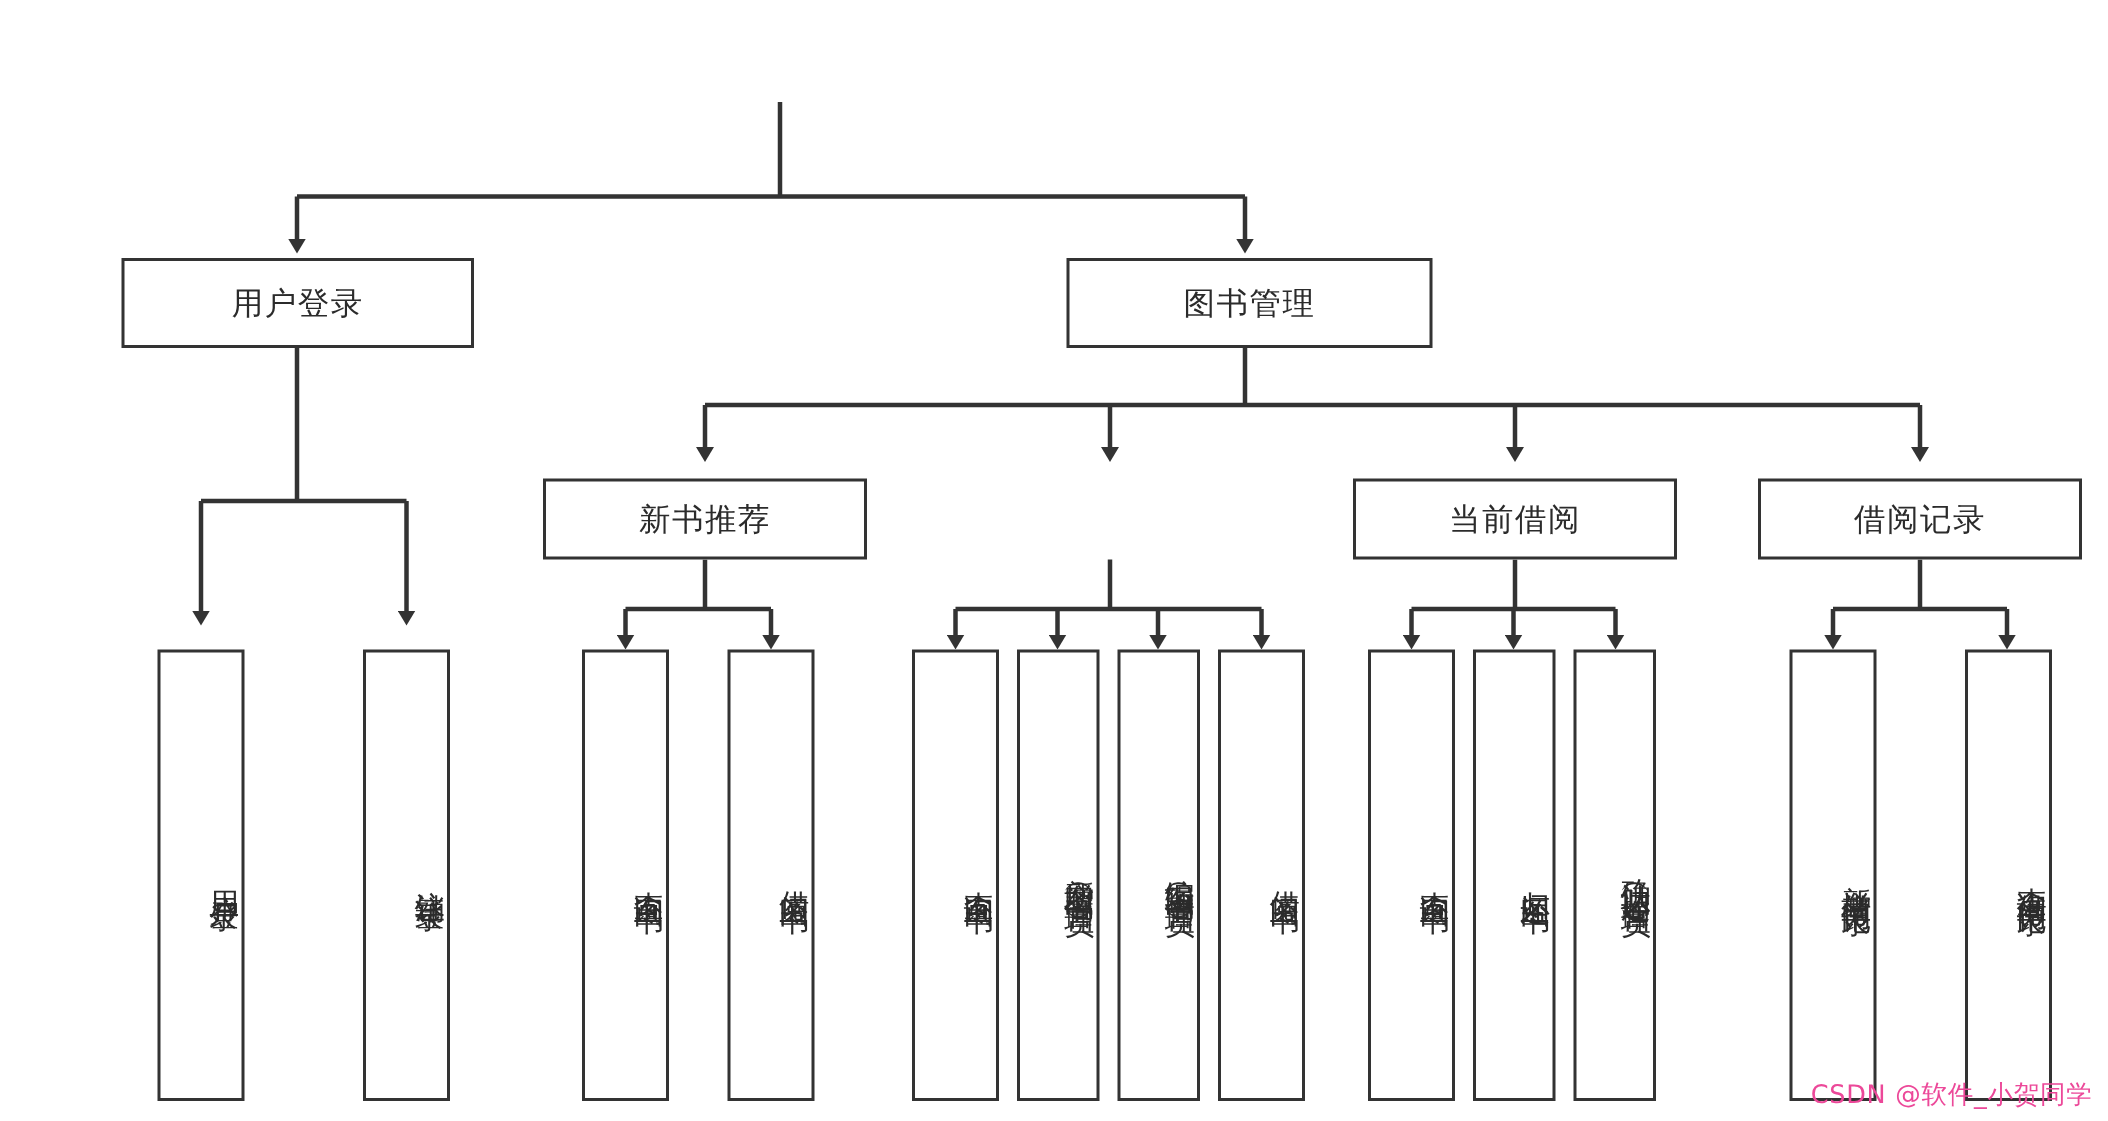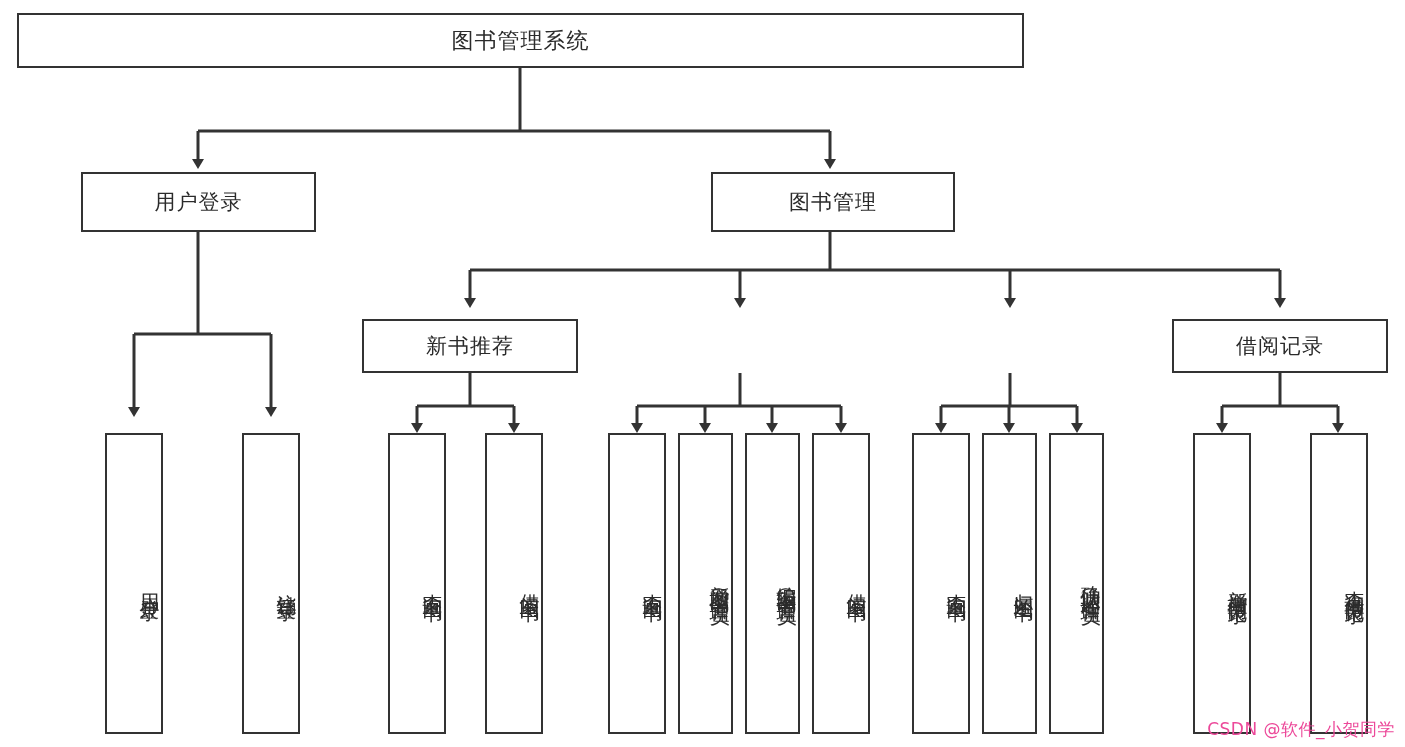--- a/index.html
+++ b/index.html
@@ -117,33 +117,33 @@
       <path d="M1009,406 L1009,424" marker-end="url(#arrow)"></path>
       <path d="M1077,406 L1077,424" marker-end="url(#arrow)"></path>
 
       <path d="M1280,373 L1280,406"></path>
       <path d="M1222,406 L1338,406"></path>
       <path d="M1222,406 L1222,424" marker-end="url(#arrow)"></path>
       <path d="M1338,406 L1338,424" marker-end="url(#arrow)"></path>
     </g>
   </svg>
 
-  <div class="node horiz root" style="left:17px; top:13px; width:1007px; height:55px;">
-    <span>图书管理系统</span>
-  </div>
 
   <div class="node horiz" style="left:81px; top:172px; width:235px; height:60px;">
     <span>用户登录</span>
   </div>
   <div class="node horiz" style="left:711px; top:172px; width:244px; height:60px;">
     <span>图书管理</span>
   </div>
 
   <div class="node horiz" style="left:362px; top:319px; width:216px; height:54px;">
     <span>新书推荐</span>
+  </div>
+  <div class="node horiz" style="left:902px; top:319px; width:216px; height:54px;">
+    <span>当前借阅</span>
   </div>
   <div class="node horiz" style="left:1172px; top:319px; width:216px; height:54px;">
     <span>借阅记录</span>
   </div>
 
   <div class="node vert" style="left:105px; top:433px; width:58px; height:301px;">
     <span class="vtxt">用户登录</span>
   </div>
   <div class="node vert" style="left:242px; top:433px; width:58px; height:301px;">
     <span class="vtxt">注销登录</span>

